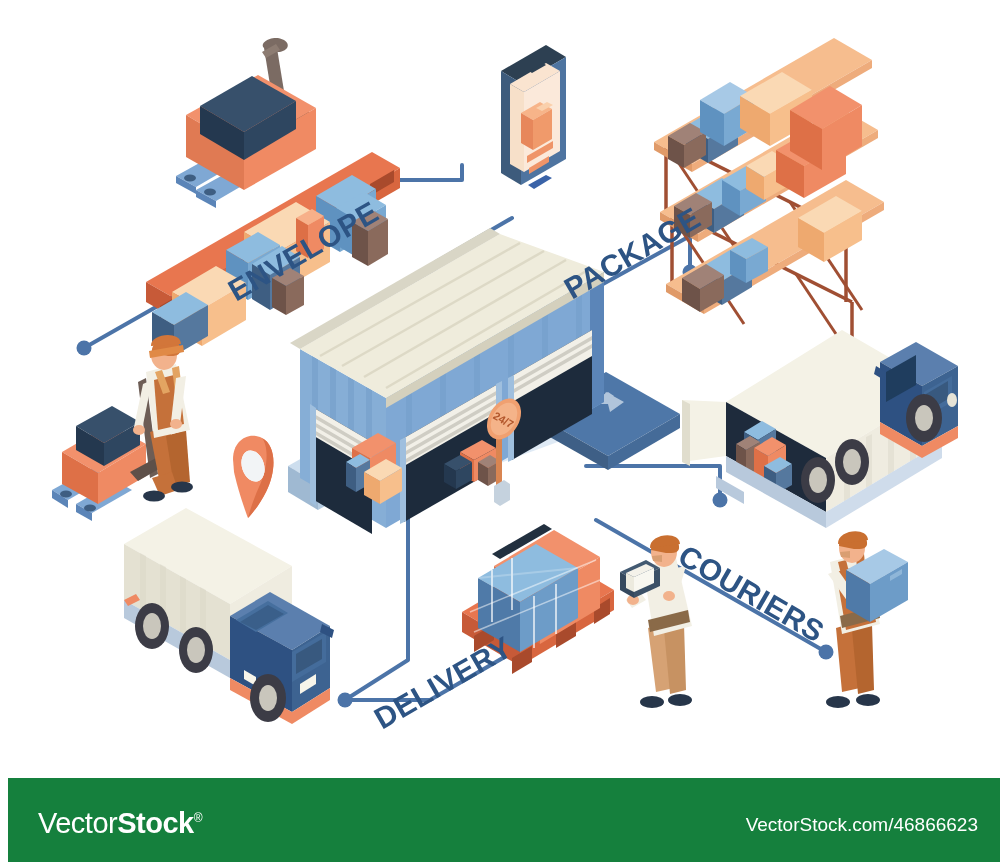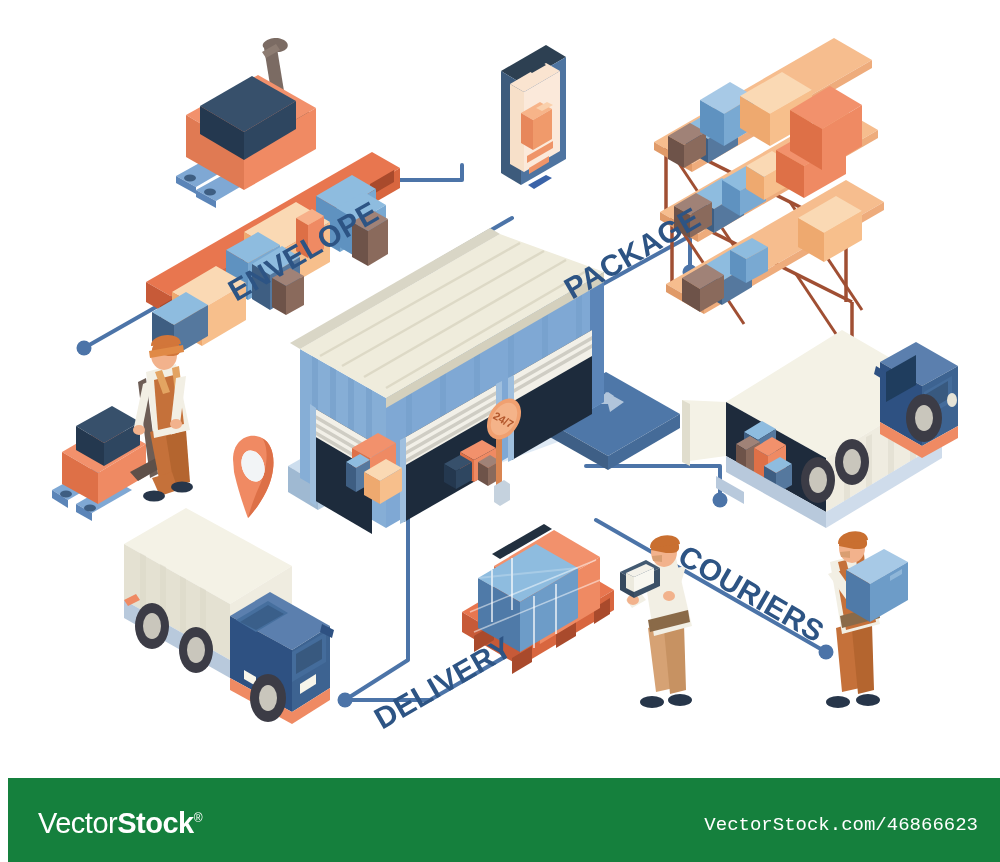--- a/index.html
+++ b/index.html
@@ -20,21 +20,21 @@
   #footer .logo{
     position:absolute;left:30px;top:29px;
     font-family:"Liberation Sans",sans-serif;
     font-size:29px;color:#ffffff;letter-spacing:-0.5px;white-space:nowrap;
   }
   #footer .logo .thin{font-weight:300;}
   #footer .logo .bold{font-weight:bold;}
   #footer .logo .reg{font-size:12px;vertical-align:super;}
   #footer .url{
     position:absolute;right:30px;top:36px;
-    font-family:Liberation Mono, monospace;
+    font-family:Liberation Sans, sans-serif;
     font-size:19px;color:#ffffff;white-space:nowrap;
   }
 </style>
 </head>
 <body>
 
 <div id="stage">
 
   <svg id="art" viewBox="0 0 1000 770">
     <defs>

